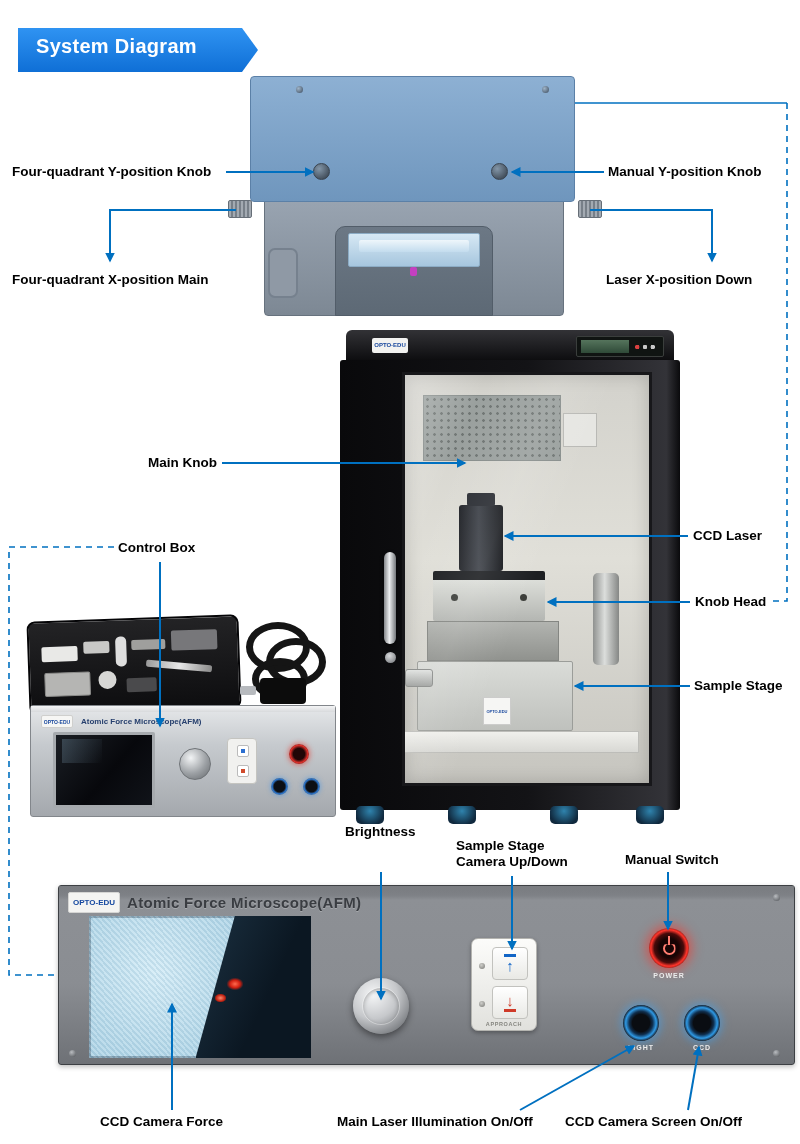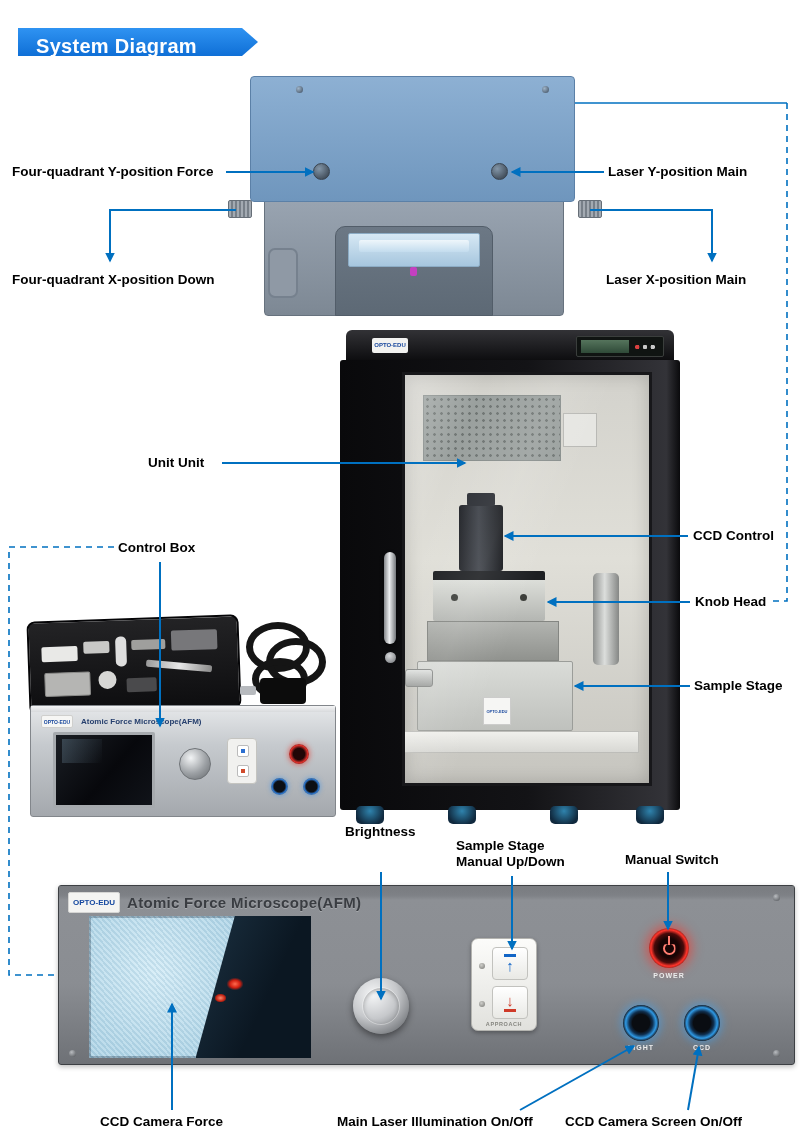--- a/index.html
+++ b/index.html
@@ -9,21 +9,21 @@
   
   .lbl{position:absolute;font-size:13.5px;font-weight:bold;color:#000;white-space:nowrap;z-index:60;line-height:16px}
   .l-fqy{left:12px;top:164px}.l-ly{left:608px;top:164px}
   .l-fqx{left:12px;top:272px}.l-lx{left:606px;top:272px}
   .l-main{left:148px;top:455px}.l-cbox{left:118px;top:540px}
   .l-ccdcam{left:693px;top:528px}.l-shead{left:695px;top:594px}.l-sstage{left:694px;top:678px}
   .l-bright{left:345px;top:824px}.l-stagem{left:456px;top:838px}.l-psw{left:625px;top:852px}
   .l-ccdscr{left:100px;top:1114px}.l-illum{left:337px;top:1114px}.l-ccdoff{left:565px;top:1114px}
 
   
-  .banner{position:absolute;left:18px;top:28px;width:240px;height:28px;z-index:20;
+  .banner{position:absolute;left:18px;top:28px;width:240px;height:44px;z-index:20;
     background:linear-gradient(180deg,#2f93f2,#0f6fd6);
     clip-path:polygon(0 0,calc(100% - 16px) 0,100% 50%,calc(100% - 16px) 100%,0 100%);
     color:#fff;font-size:20px;font-weight:bold;line-height:36px;padding-left:18px;letter-spacing:.3px}
 
   
   .scanhead{position:absolute;left:250px;top:72px;width:330px;height:248px;z-index:10}
   .sh-body{position:absolute;left:14px;top:126px;width:300px;height:118px;background:linear-gradient(180deg,#99a4b1,#7d8894);border:1px solid #67727e;border-radius:4px}
   .sh-plate{position:absolute;left:0;top:4px;width:325px;height:126px;background:linear-gradient(180deg,#8db0d3,#6f96bd);border:1px solid #5b80a7;border-radius:4px}
   .sh-knob{position:absolute;width:17px;height:17px;border-radius:50%;background:radial-gradient(circle at 35% 32%,#8396a8,#44505d 75%);border:1px solid #39434f;z-index:3}
   .sh-knob.l{left:63px;top:91px}.sh-knob.r{left:241px;top:91px}
@@ -272,32 +272,32 @@
       <line x1="520" y1="1110" x2="634" y2="1046" marker-end="url(#arr)"></line>
       <line x1="688" y1="1110" x2="699" y2="1047" marker-end="url(#arr)"></line>
       <line x1="575" y1="103" x2="787" y2="103" stroke-width="1.6"></line>
     </g>
     <g stroke="#0070C0" stroke-width="1.6" fill="none" stroke-dasharray="6 5">
       <polyline points="114,547 9,547 9,975 57,975"></polyline>
       <polyline points="787,103 787,601 769,601"></polyline>
     </g>
   </svg>
 
-  <div class="lbl l-fqy">Four-quadrant Y-position Force</div>
-  <div class="lbl l-ly">Laser Y-position Main</div>
-  <div class="lbl l-fqx">Four-quadrant X-position Down</div>
-  <div class="lbl l-lx">Laser X-position Main</div>
-  <div class="lbl l-main">Unit Unit</div>
+  <div class="lbl l-fqy">Four-quadrant Y-position Knob</div>
+  <div class="lbl l-ly">Manual Y-position Knob</div>
+  <div class="lbl l-fqx">Four-quadrant X-position Main</div>
+  <div class="lbl l-lx">Laser X-position Down</div>
+  <div class="lbl l-main">Main Knob</div>
   <div class="lbl l-cbox">Control Box</div>
-  <div class="lbl l-ccdcam">CCD Control</div>
+  <div class="lbl l-ccdcam">CCD Laser</div>
   <div class="lbl l-shead">Knob Head</div>
   <div class="lbl l-sstage">Sample Stage</div>
   <div class="lbl l-bright">Brightness</div>
   <div class="lbl l-stagem">
     <div>Sample Stage</div>
-    <div>Manual Up/Down</div>
+    <div>Camera Up/Down</div>
   </div>
   <div class="lbl l-psw">Manual Switch</div>
   <div class="lbl l-ccdscr">CCD Camera Force</div>
   <div class="lbl l-illum">Main Laser Illumination On/Off</div>
   <div class="lbl l-ccdoff">CCD Camera Screen On/Off</div>
 
 </div>
 
 </body></html>

